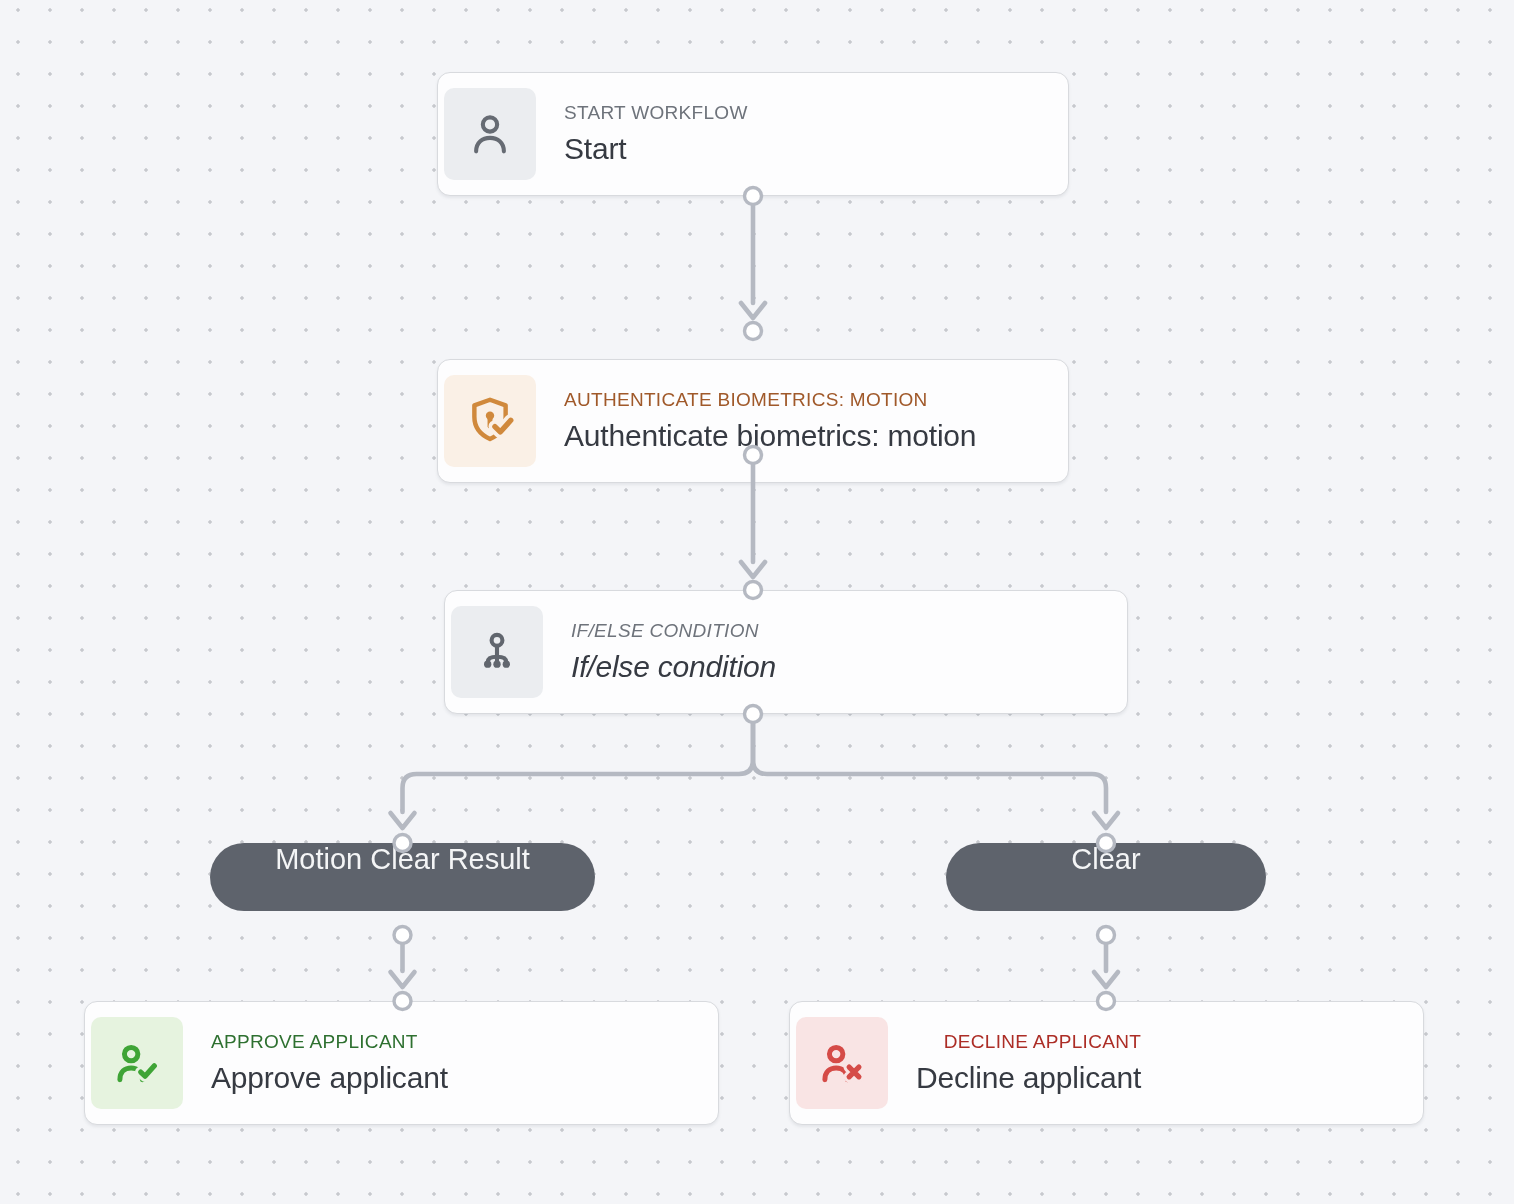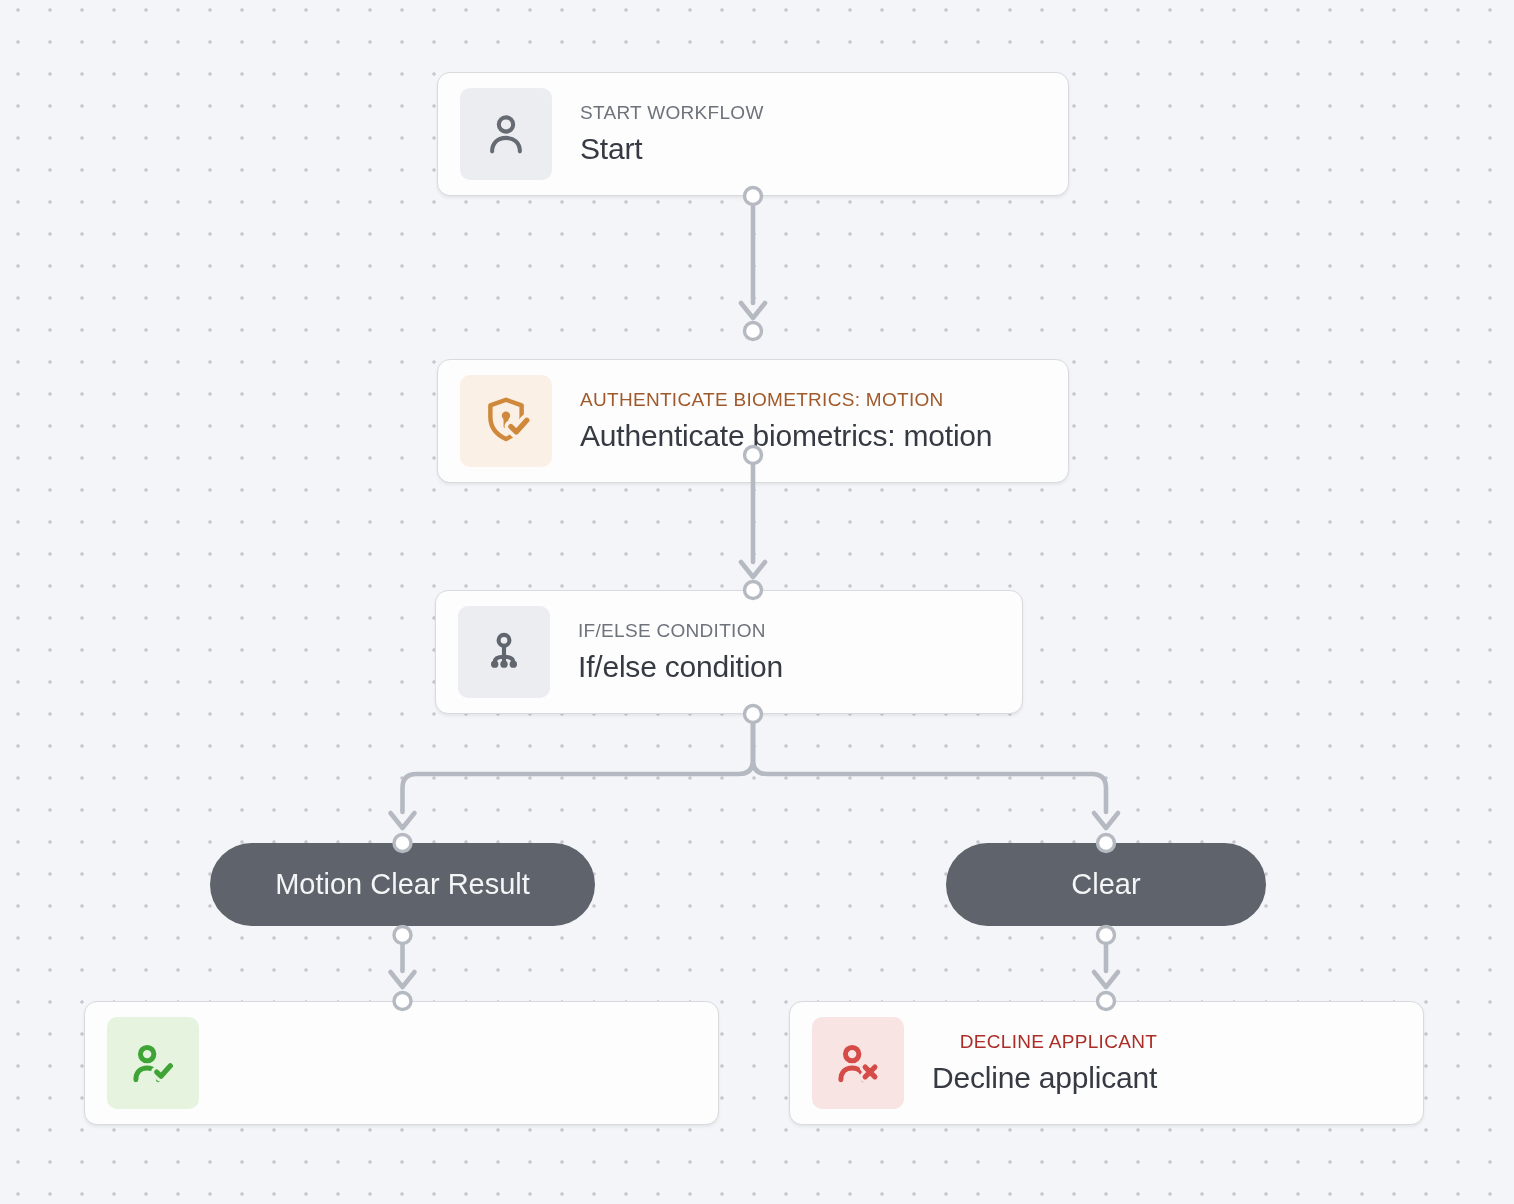--- a/index.html
+++ b/index.html
@@ -33,21 +33,21 @@
   }
   .node {
     position: absolute;
     height: 124px;
     background: #fdfdfe;
     border: 1.5px solid #d8dade;
     border-radius: 13px;
     box-shadow: 0 2px 3px rgba(90,95,105,0.10);
     display: flex; align-items: center;
     box-sizing: border-box;
-    padding: 22px;
+    padding: 6px;
     z-index: 2;
     cursor: pointer;
   }
   .tile {
     width: 92px; height: 92px;
     border-radius: 10px;
     display: flex; align-items: center; justify-content: center;
     flex: 0 0 auto;
   }
   .tile--gray   { background: #ebedf0; }
@@ -66,24 +66,24 @@
   .cap--green  { color: #2e7030; }
   .cap--red    { color: #ac2d26; }
   .title {
     font-size: 30px; line-height: 1.1;
     color: #363a42;
     letter-spacing: -0.2px;
     white-space: nowrap;
   }
   .pill {
     position: absolute;
-    height: 83px;
+    height: 68px;
     background: #5e636c;
     border-radius: 46px;
-    display: flex; align-items: center; justify-content: center;
+    display: flex; justify-content: center;
     color: #f4f5f6;
     font-size: 29px;
     z-index: 2;
     cursor: pointer;
   }
   .icon-svg { display: block; }
 </style>
 </head>
 <body>
 
@@ -144,21 +144,21 @@
         <path d="M14.1 14.4 L16.4 16.7 L20.9 11.7" stroke="#faf0e6" stroke-width="5.5"></path>
         <path d="M14.1 14.4 L16.4 16.7 L20.9 11.7" stroke-width="2.3"></path>
       </svg>
     </div>
     <div class="nodetext">
       <div class="caption cap--orange">AUTHENTICATE BIOMETRICS: MOTION</div>
       <div class="title">Authenticate biometrics: motion</div>
     </div>
   </div>
 
-  <div class="node" style="left:435px; top:590px; width:588px;">
+  <div class="node" style="left:444px; top:590px; width:684px;font-style:italic;">
     <div class="tile tile--gray">
       <svg class="icon-svg" width="52" height="52" viewBox="0 0 24 24" fill="none" stroke="#61666e" stroke-width="1.9" stroke-linecap="round" stroke-linejoin="round">
         <circle cx="12" cy="6.6" r="2.5"></circle>
         <path d="M12 9.1 V14.2"></path>
         <path d="M7.7 17.4 V16.7 C7.7 15 9.2 14.2 12 14.2 C14.8 14.2 16.3 15 16.3 16.7 V17.4"></path>
         <path d="M12 14.2 V17.4"></path>
         <circle cx="7.7" cy="17.6" r="1.7" fill="#61666e" stroke="none"></circle>
         <circle cx="12" cy="17.6" r="1.7" fill="#61666e" stroke="none"></circle>
         <circle cx="16.3" cy="17.6" r="1.7" fill="#61666e" stroke="none"></circle>
       </svg>
@@ -178,20 +178,24 @@
 
   <div class="node" style="left:84px; top:1001px; width:635px;">
     <div class="tile tile--green">
       <svg class="icon-svg" width="52" height="52" viewBox="0 0 24 24" fill="none" stroke="#3fa436" stroke-width="2.3" stroke-linecap="round" stroke-linejoin="round">
         <circle cx="9.3" cy="7.9" r="3.1"></circle>
         <path d="M4.1 19.7 C4.1 16.1 6.4 14.3 9.3 14.3 C12.2 14.3 14.5 16.1 14.5 19.7"></path>
         <path d="M13.7 16.2 L15.7 18.1 L20 13.3" stroke="#e6f3df" stroke-width="5.2"></path>
         <path d="M13.7 16.2 L15.7 18.1 L20 13.3" stroke-width="2.4"></path>
       </svg>
     </div>
+    <div class="nodetext">
+      <div class="caption cap--green">APPROVE APPLICANT</div>
+      <div class="title">Approve applicant</div>
+    </div>
   </div>
 
   <div class="node" style="left:789px; top:1001px; width:635px;text-align:right;">
     <div class="tile tile--red">
       <svg class="icon-svg" width="52" height="52" viewBox="0 0 24 24" fill="none" stroke="#d54b47" stroke-width="2.3" stroke-linecap="round" stroke-linejoin="round">
         <circle cx="9.3" cy="7.9" r="3.1"></circle>
         <path d="M4.1 19.7 C4.1 16.1 6.4 14.3 9.3 14.3 C12.2 14.3 14.5 16.1 14.5 19.7"></path>
         <path d="M15.3 13.9 L19.8 18.4 M19.8 13.9 L15.3 18.4" stroke="#f9e4e4" stroke-width="5.2"></path>
         <path d="M15.3 13.9 L19.8 18.4 M19.8 13.9 L15.3 18.4" stroke-width="2.4"></path>
       </svg>

